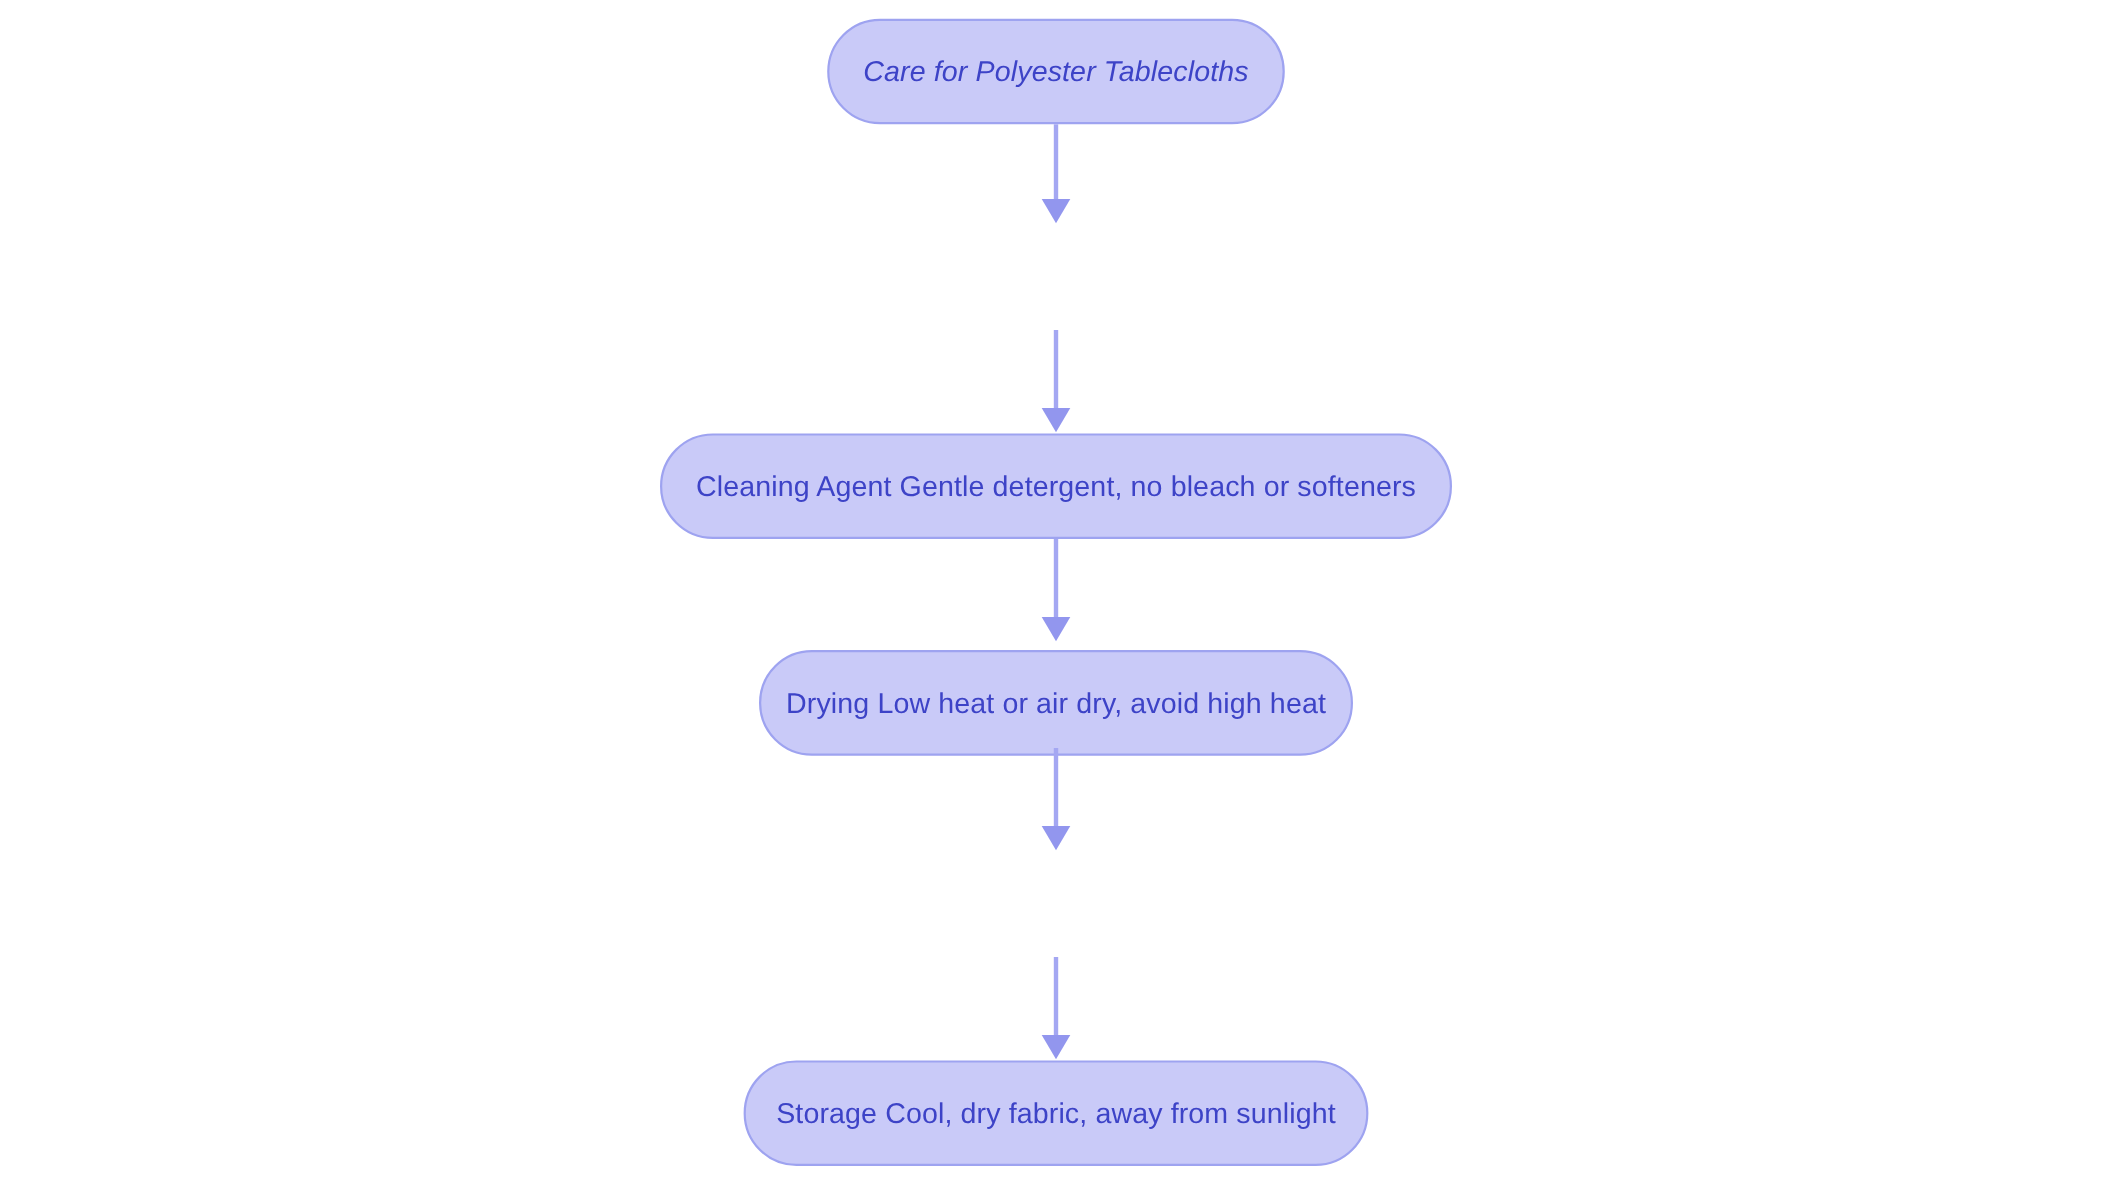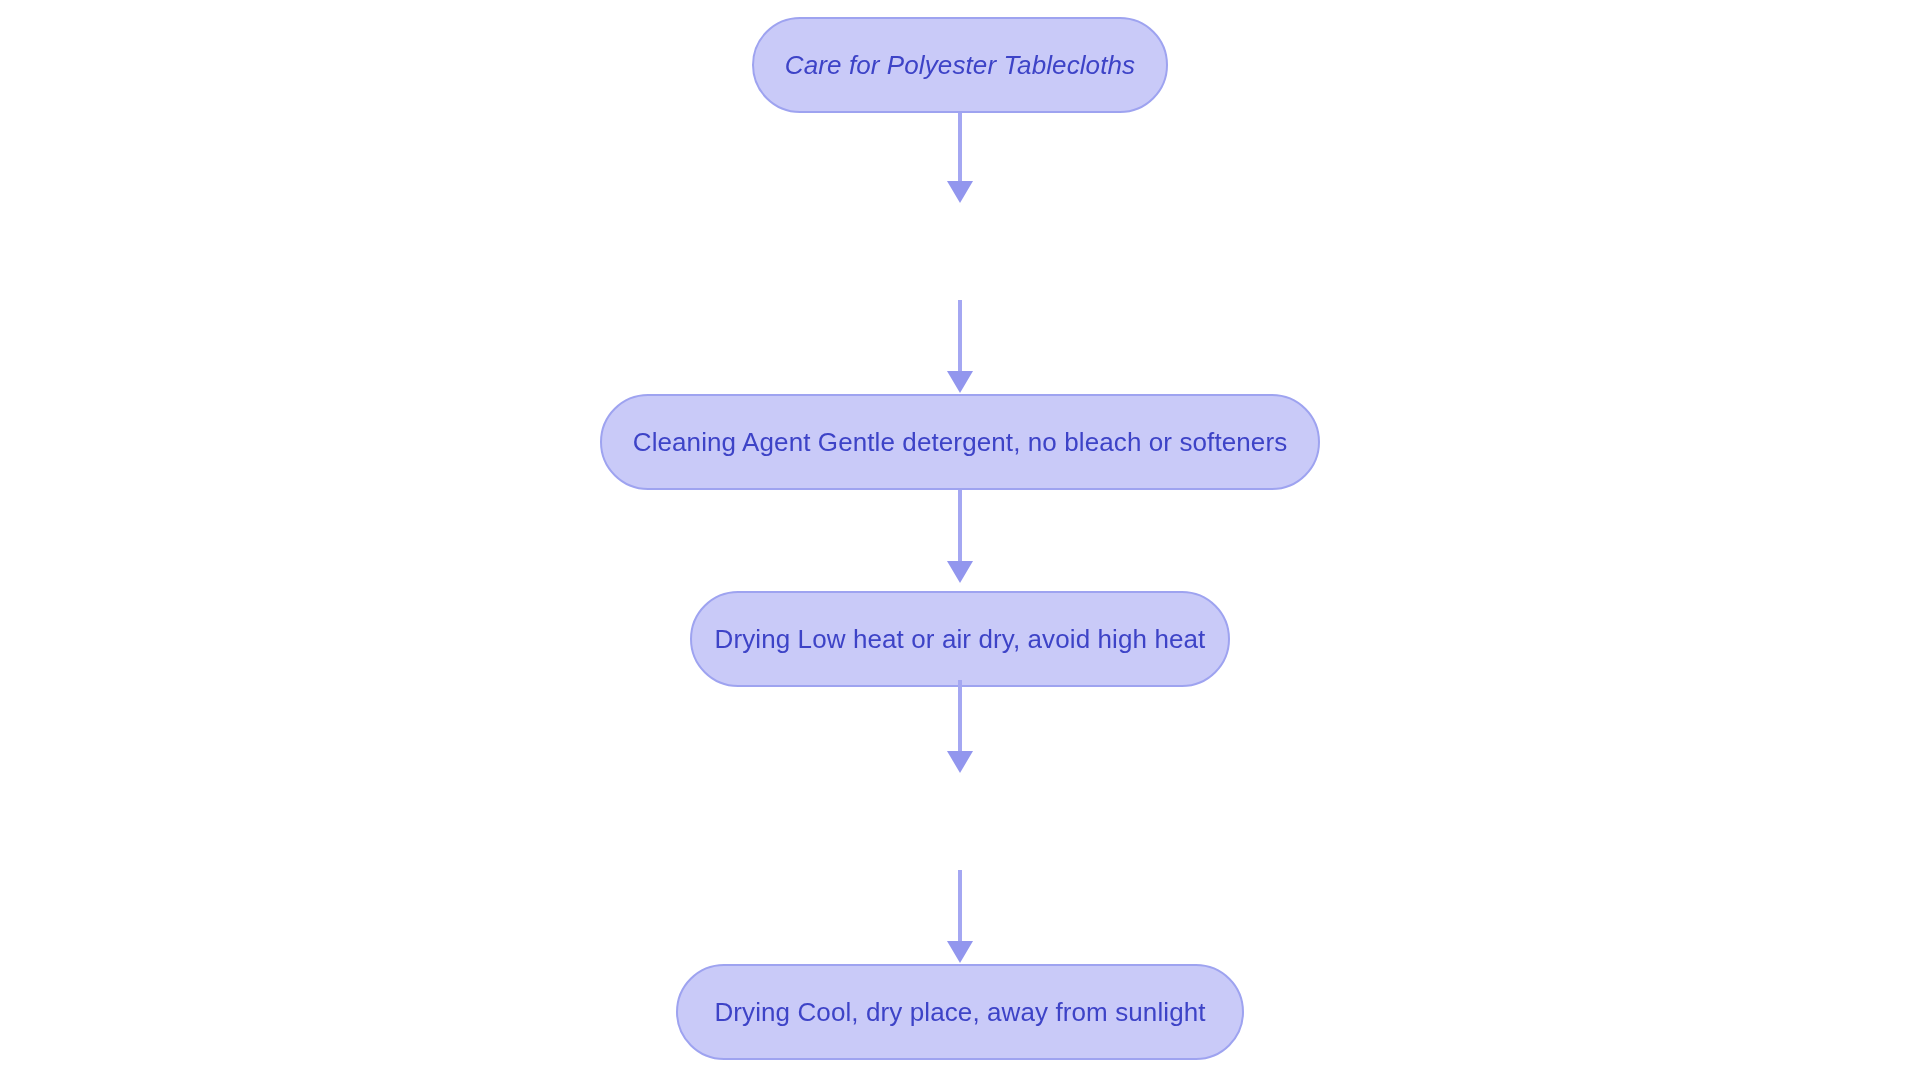--- a/index.html
+++ b/index.html
@@ -88,16 +88,16 @@
   <div class="node n3">
     <span>Drying Low heat or air dry, avoid high heat</span>
   </div>
 
   <div class="arrow a3"></div>
 
 
   <div class="arrow a4"></div>
 
   <div class="node n5">
-    <span>Drying Cool, dry place, away from sunlight</span>
+    <span>Storage Cool, dry fabric, away from sunlight</span>
   </div>
 
 </div>
 
 </body></html>

